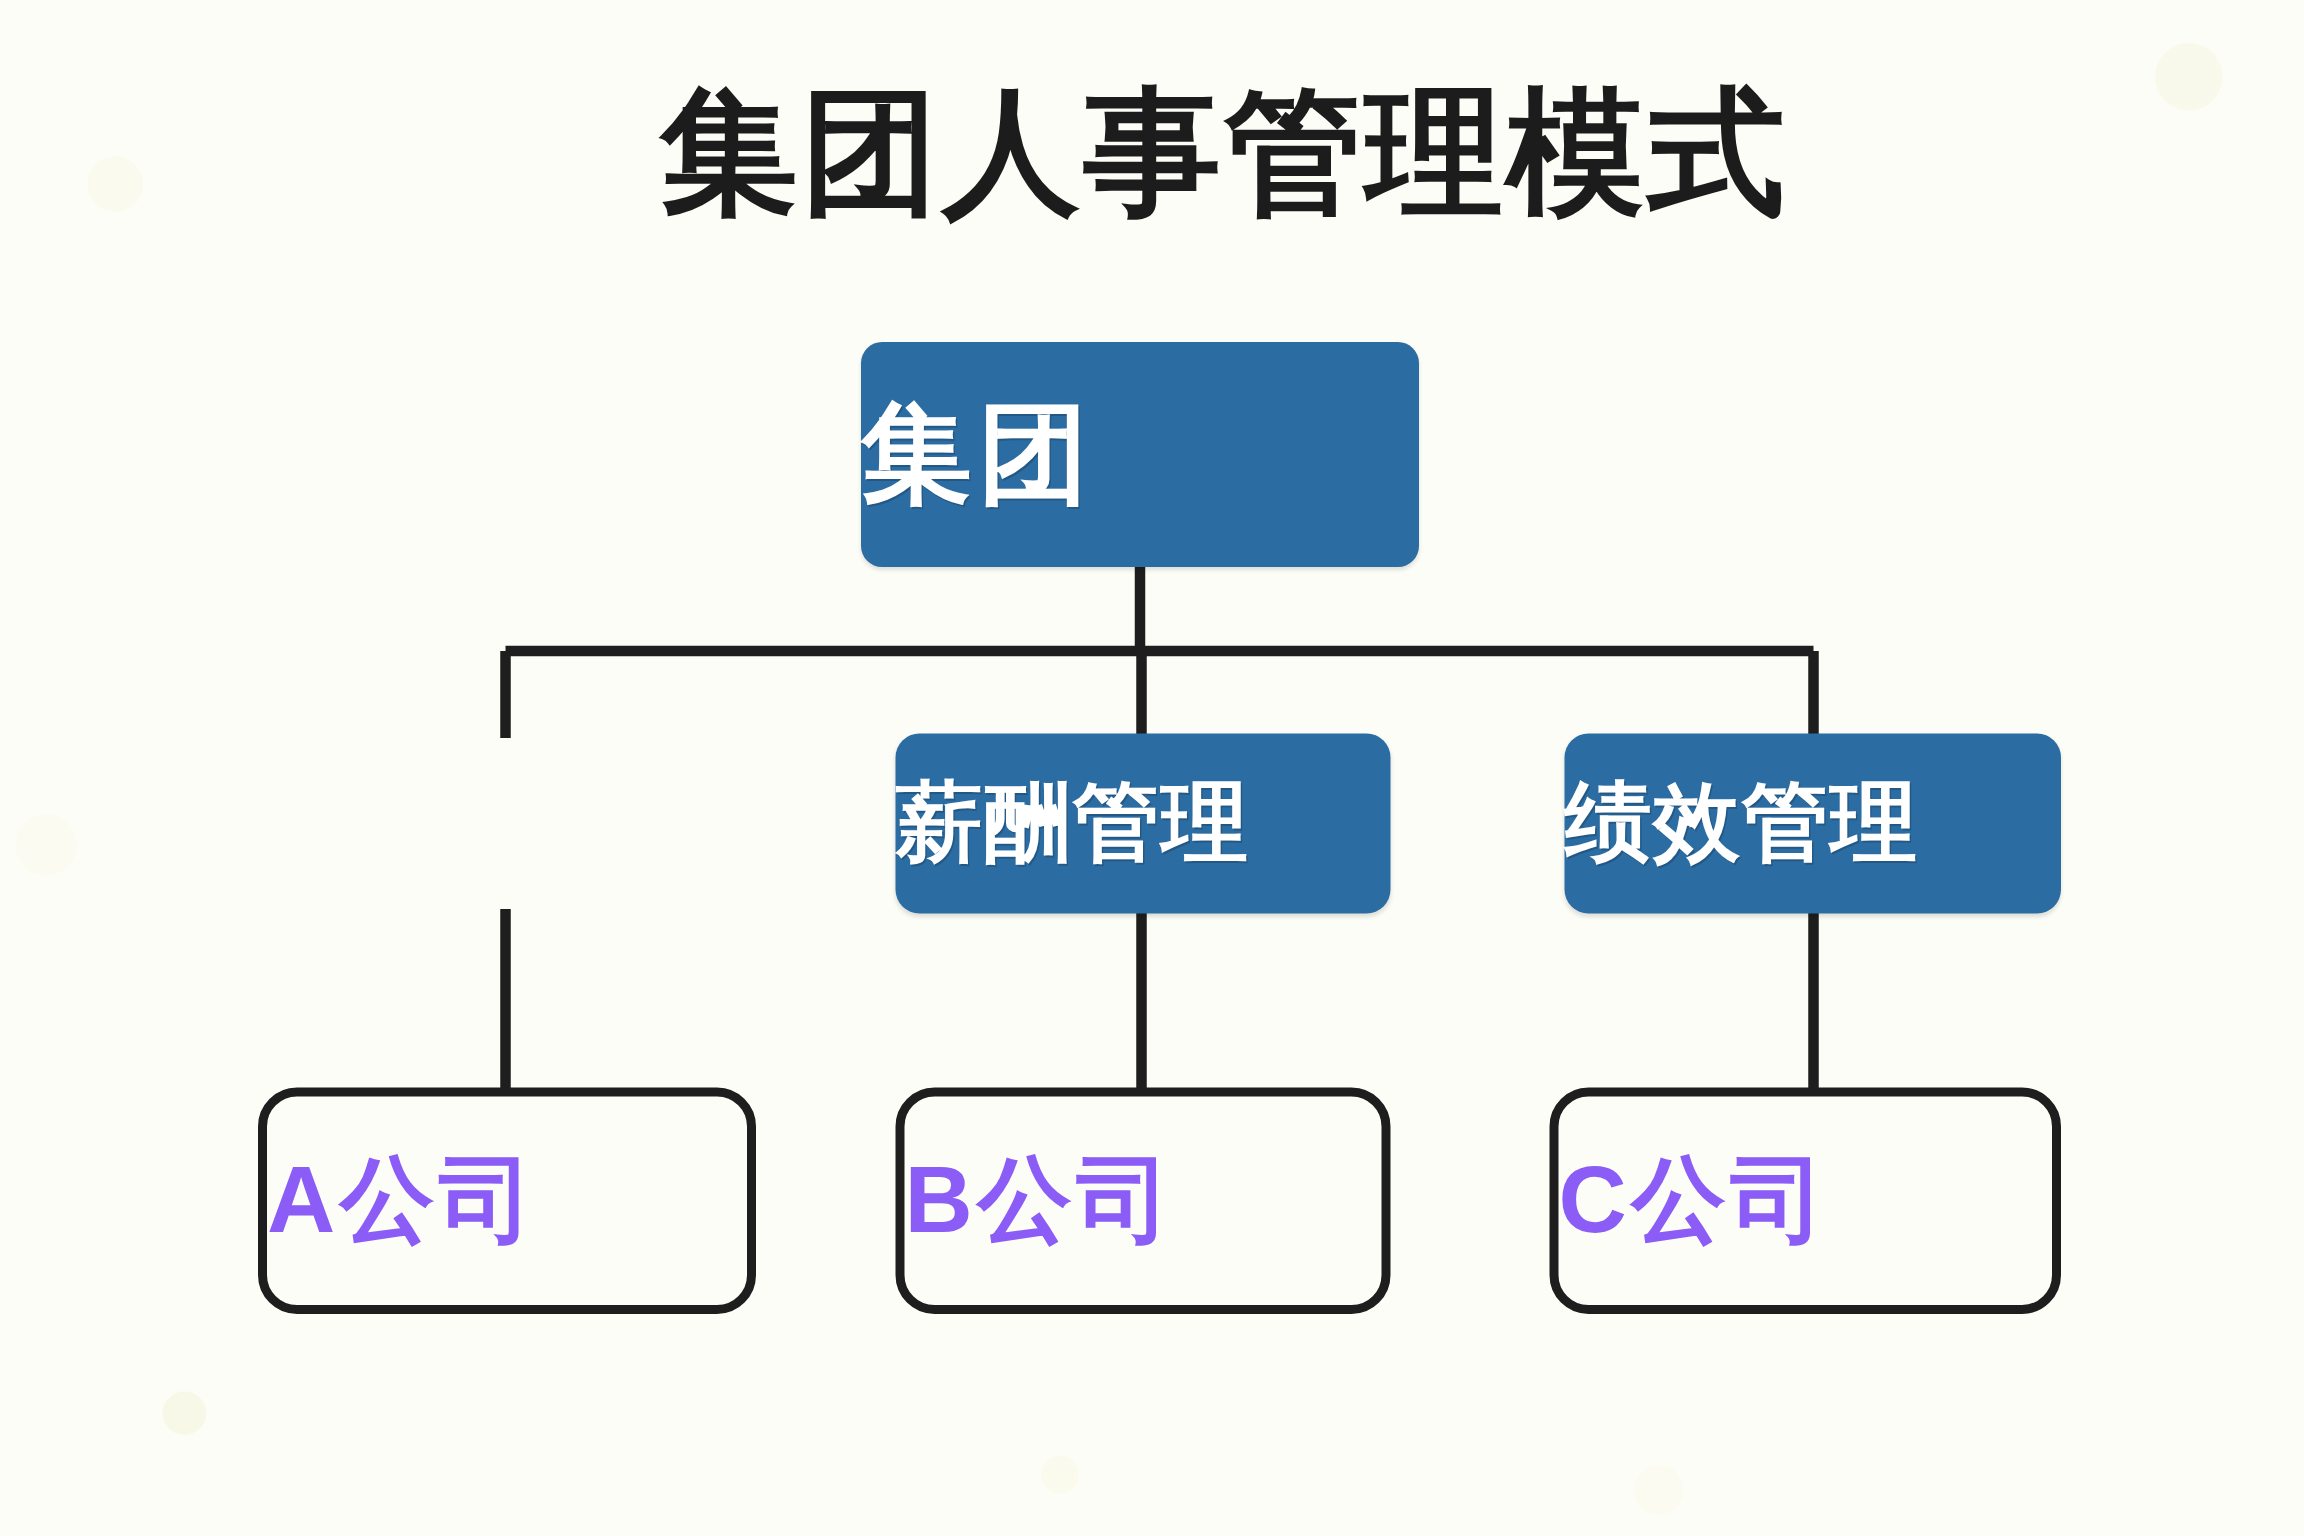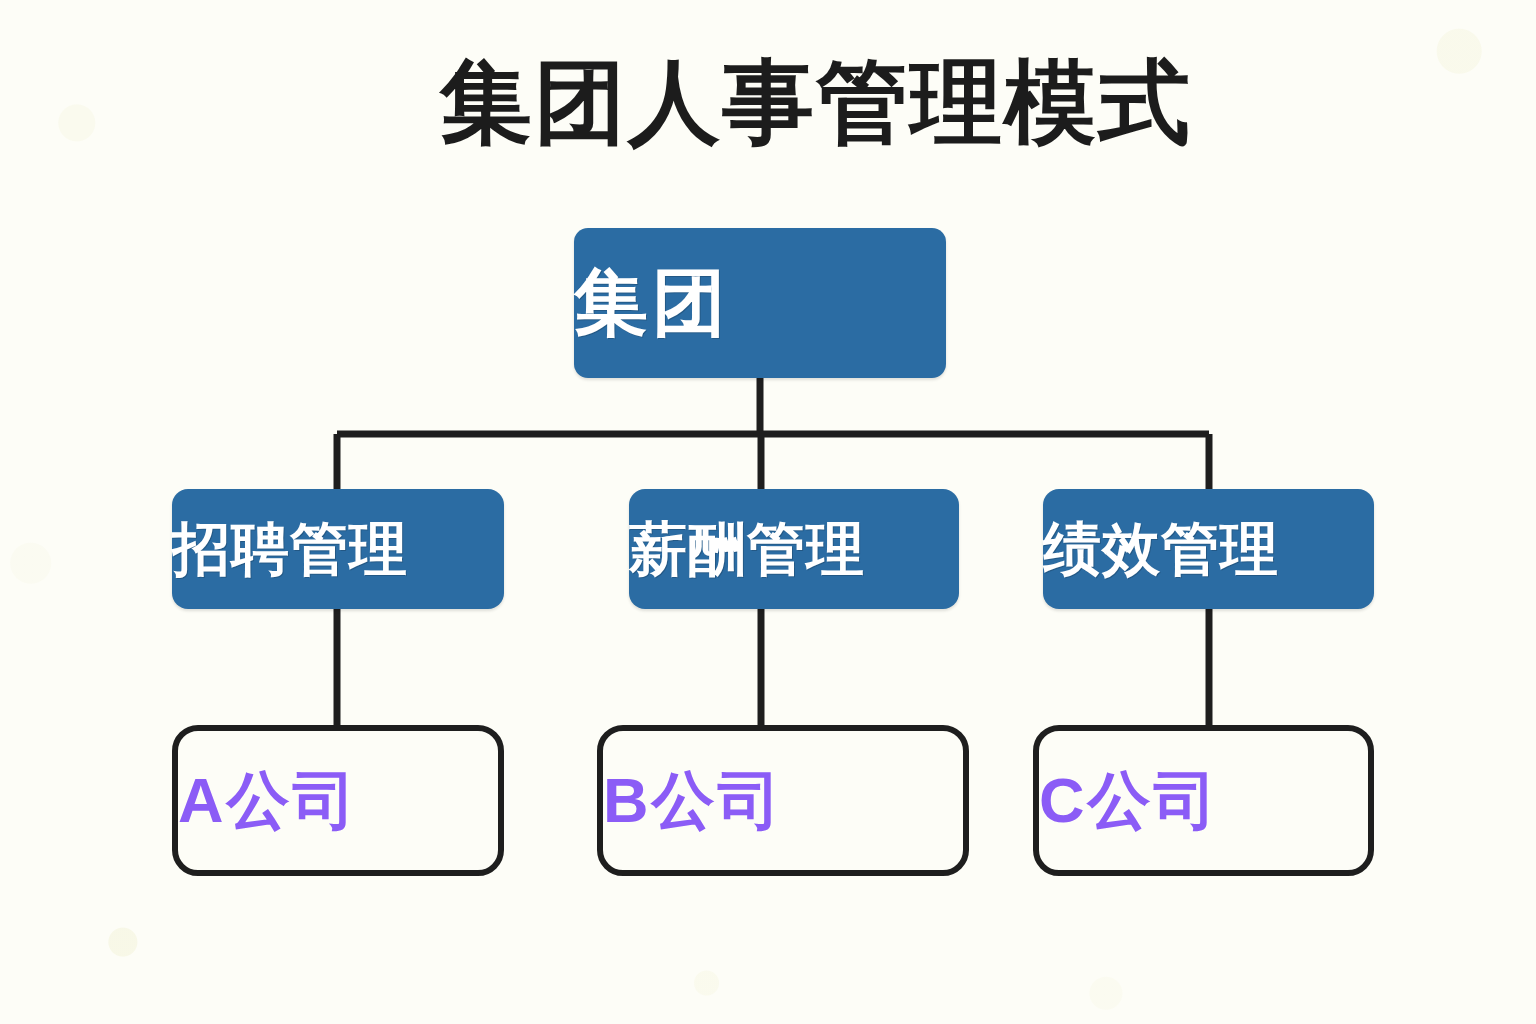--- a/index.html
+++ b/index.html
@@ -105,27 +105,27 @@
   
   #node-root {
     left: 574px;  top: 228px;
     width: 372px; height: 150px;
     border-radius: 14px;
   }
   #node-root .node-label { font-size: 74px; letter-spacing: 4px; }
 
   
   #node-recruitment { left: 172px;  top: 489px; width: 332px; height: 120px; }
-  #node-compensation{ left: 597px;  top: 489px; width: 330px; height: 120px; margin-left: 32px; }
+  #node-compensation{ left: 597px;  top: 489px; width: 330px; height: 120px; }
   #node-performance { left: 1043px; top: 489px; width: 331px; height: 120px; }
   .level2 .node-label { font-size: 58px; letter-spacing: 1px; }
 
   
   #node-company-a { left: 172px;  top: 725px; width: 332px; height: 151px; }
-  #node-company-b { left: 597px;  top: 725px; width: 372px; height: 151px; }
+  #node-company-b { left: 597px;  top: 725px; width: 330px; height: 151px; }
   #node-company-c { left: 1033px; top: 725px; width: 341px; height: 151px; }
   .level3 .node-label { font-size: 63px; letter-spacing: 3px; }
 </style>
 </head>
 <body>
 
 <div id="grain"></div>
 
 <div id="canvas">
 
@@ -145,23 +145,20 @@
       <path d="M 337 606 L 337 729"></path>
       <path d="M 761 606 L 761 729"></path>
       <path d="M 1209 606 L 1209 729"></path>
     </g>
   </svg>
 
   <div class="node filled level1" id="node-root">
     <span class="node-label">集团</span>
   </div>
 
-  <div class="node filled level2" id="node-recruitment">
-    <span class="node-label">招聘管理</span>
-  </div>
 
   <div class="node filled level2" id="node-compensation">
     <span class="node-label">薪酬管理</span>
   </div>
 
   <div class="node filled level2" id="node-performance">
     <span class="node-label">绩效管理</span>
   </div>
 
   <div class="node outlined level3" id="node-company-a">

